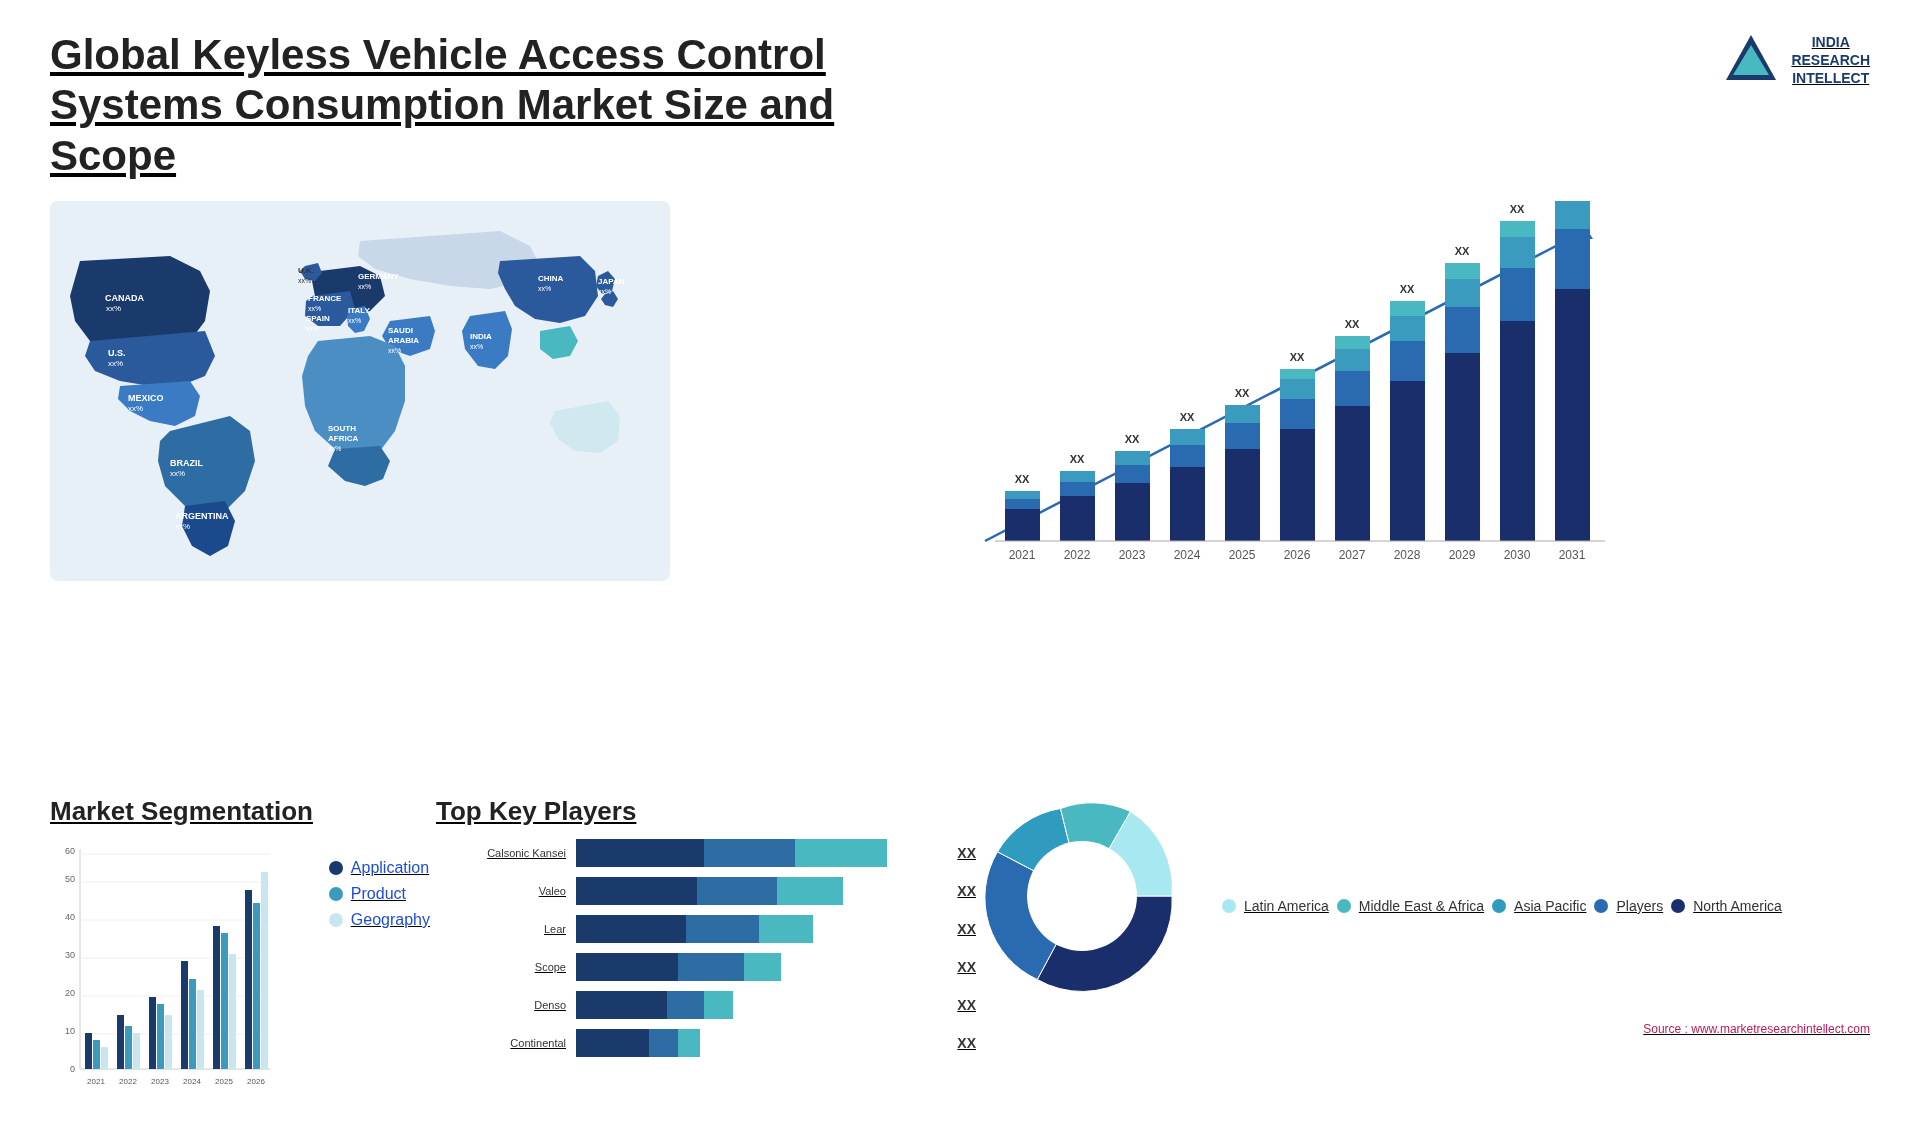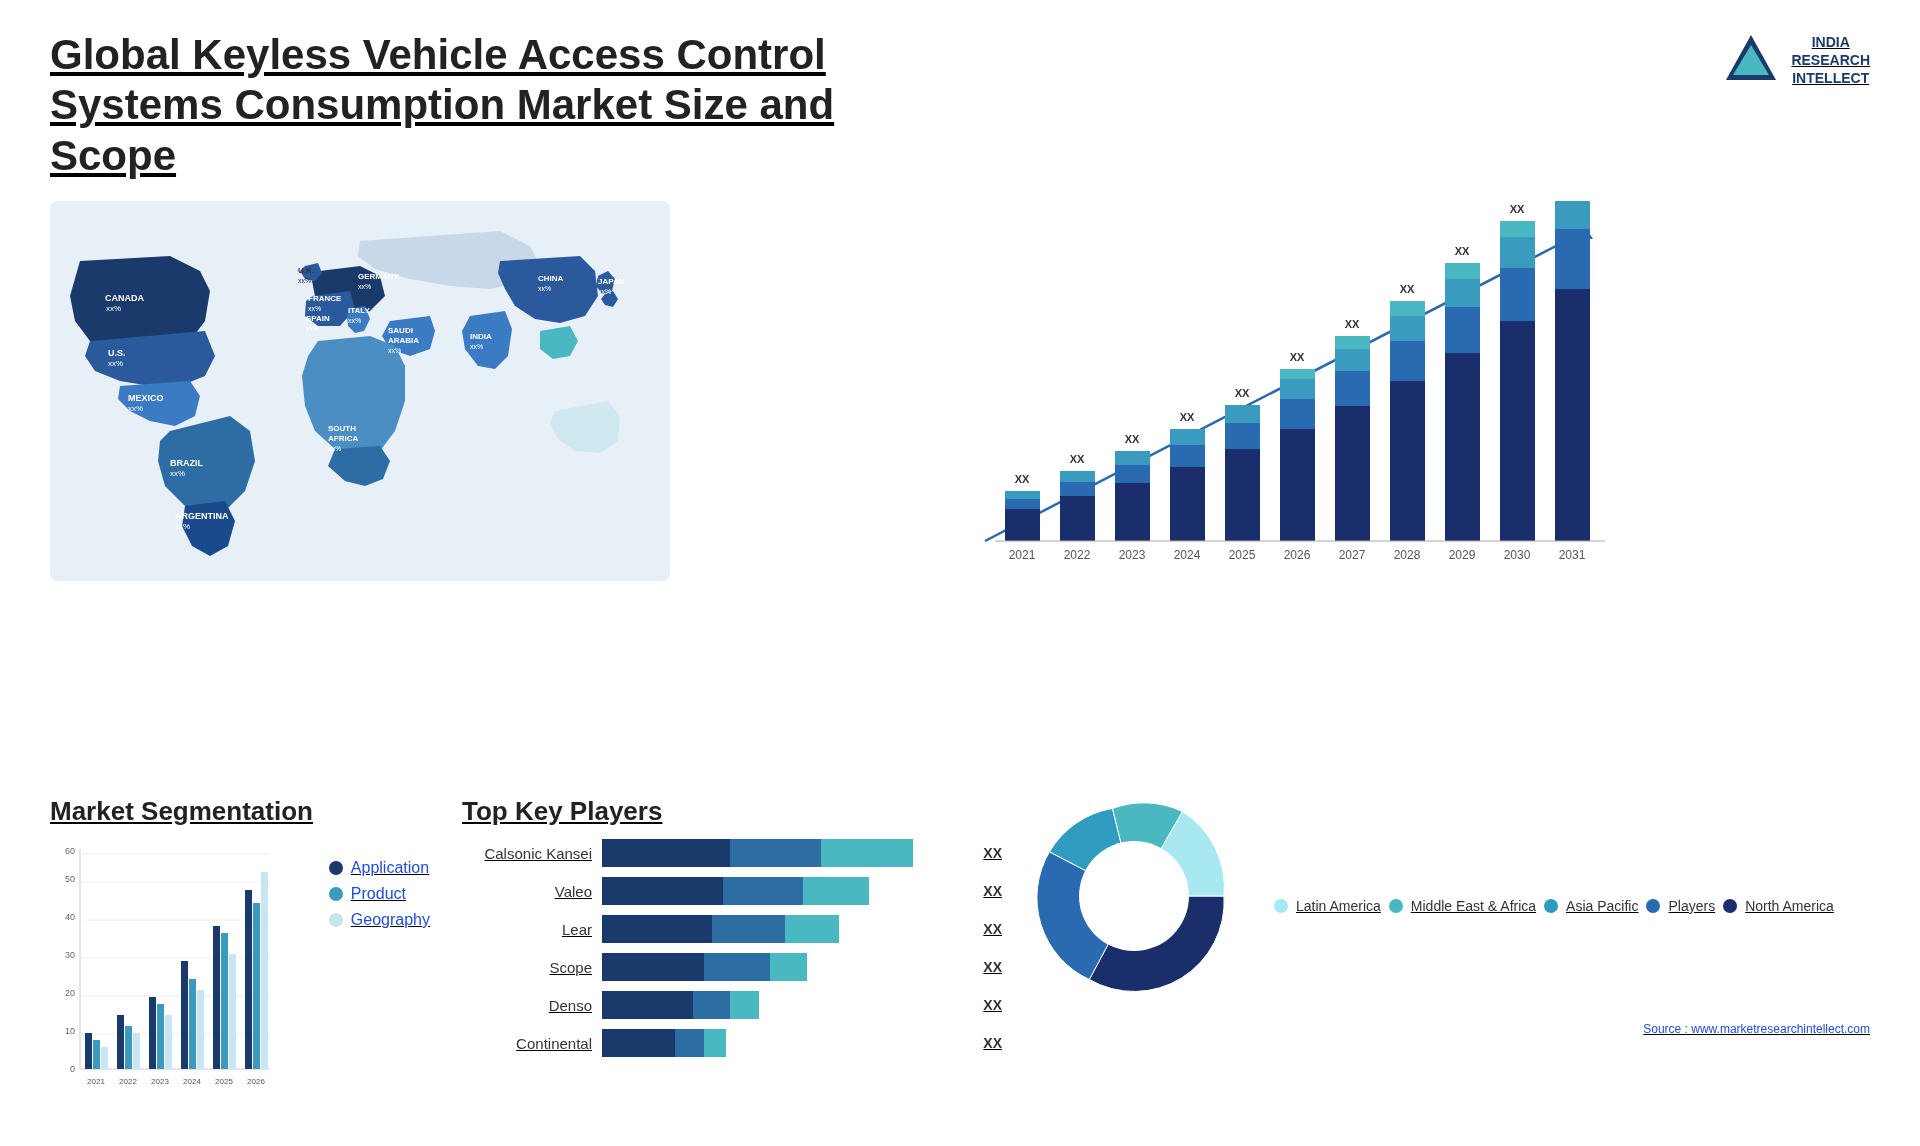--- a/index.html
+++ b/index.html
@@ -66,21 +66,21 @@
 
     
     .chart-section {
       flex: 1;
       position: relative;
     }
 
     
     .bottom-row {
       display: flex;
-      gap: 32px;
+      gap: 6px;
       margin-top: 16px;
       height: 320px;
     }
 
     .segmentation-section {
       flex: 0 0 380px;
     }
     .key-players-section {
       flex: 0 0 540px;
     }
@@ -156,21 +156,21 @@
       flex-direction: column;
       gap: 10px;
     }
     .player-row {
       display: flex;
       align-items: center;
       gap: 10px;
     }
     .player-name {
       width: 130px;
-      font-size: 15px;
+      font-size: 11px;
       color: #333;
       text-align: right;
     }
     .player-bar-container {
       flex: 1;
       height: 28px;
       position: relative;
       display: flex;
     }
     .player-bar-dark {
@@ -218,21 +218,21 @@
     }
     .regional-dot {
       width: 14px;
       height: 14px;
       border-radius: 50%;
     }
 
     
     .source-text {
       font-size: 12px;
-      color: #1d4ed8;
+      color: #be185d;
       text-align: right;
       margin-top: 6px;
     }
   </style>
 </head>
 <body>
 
 <div class="page-container">
 
   <div class="header">

